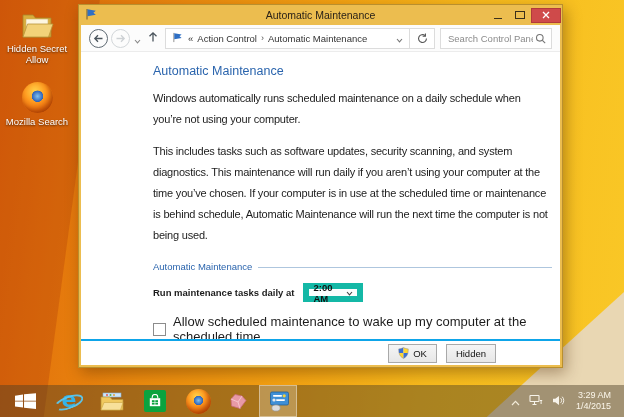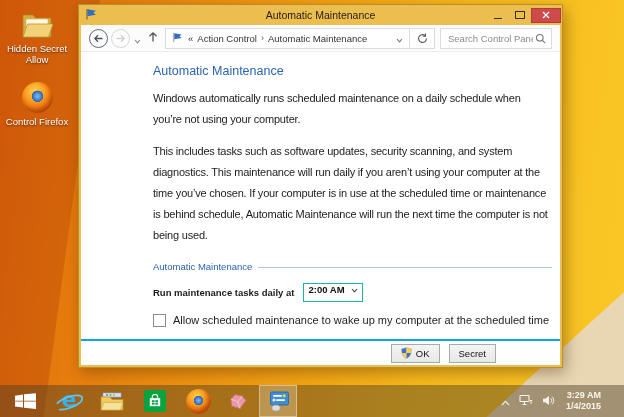--- a/index.html
+++ b/index.html
@@ -62,24 +62,24 @@
   .searchbox input::placeholder{color:#8b8b8b;}
   
   .content{flex:1;padding:12px 8px 0 72px;overflow:hidden;}
   .page-h1{font-size:12.5px;color:#2a64ad;margin:0 0 10px 0;font-weight:normal;}
   .content p{font-size:11px;letter-spacing:-0.2px;line-height:21px;color:#1c1c1c;
              margin:0 0 11px 0;max-width:401px;}
   .group-header{display:flex;align-items:center;margin:15px 0 11px 0;}
   .group-title{font-size:9.5px;color:#2a64ad;white-space:nowrap;}
   .group-line{flex:1;height:1px;background:#aec6de;margin:1px 0 0 6px;}
   .schedule-row{display:flex;align-items:center;font-size:9.5px;color:#1c1c1c;margin-bottom:12px;font-weight:bold;}
-  .combo{width:60px;height:19px;border:1px solid #14b8a6;background:#fdfdfd;margin-left:8px;
-         display:flex;padding-left:5px;box-sizing:border-box;font-size:9.5px;color:#111;}
+  .combo{width:60px;height:19px;border:6px solid #14b8a6;background:#fdfdfd;margin-left:8px;
+         display:flex;align-items:center;padding-left:5px;box-sizing:border-box;font-size:9.5px;color:#111;}
   .combo-arrow{margin-left:auto;padding-right:4px;}
-  .checkbox-row{display:flex;font-size:11px;color:#1c1c1c;}
+  .checkbox-row{display:flex;align-items:center;font-size:13px;color:#1c1c1c;}
   .checkbox{width:11px;height:11px;border:1px solid #8c8c8c;background:#fff;margin-right:7px;flex:0 0 auto;}
   
   .footer{flex:0 0 24px;border-top:2px solid #0ea5e9;display:flex;align-items:center;
           justify-content:flex-end;padding-right:64px;gap:9px;}
   .btn{min-width:44px;height:19px;padding:0 9px;background:linear-gradient(#f5f5f5,#e7e7e7);
        border:1px solid #a9a9a9;font-size:9.5px;color:#111;display:flex;align-items:center;
        justify-content:center;gap:4px;box-sizing:border-box;}
 
   
   .taskbar{position:absolute;left:0;right:0;bottom:0;height:32px;
@@ -89,21 +89,21 @@
   .tb-app{width:34px;margin-right:9px;position:relative;}
   .tb-active{width:38px;background:rgba(255,255,255,.24);border:1px solid rgba(255,255,255,.38);
              box-sizing:border-box;}
   .ie-icon{position:relative;width:26px;height:24px;}
   .ie-e{font-family:"DejaVu Sans",sans-serif;font-size:22px;font-weight:bold;color:#35b3e8;
         line-height:22px;display:block;text-align:center;}
   .ie-ring{position:absolute;width:26px;height:9px;border:2px solid rgba(90,200,240,.95);
            border-left-color:transparent;border-radius:50%;top:7px;left:-2px;transform:rotate(-20deg);}
   .store-tile{width:22px;height:22px;background:#0ba33f;border-radius:2px;
               display:flex;align-items:center;justify-content:center;}
-  .tray{margin-left:auto;display:flex;align-items:center;gap:9px;padding-right:23px;font-weight:bold;}
+  .tray{margin-left:auto;display:flex;align-items:center;gap:9px;padding-right:13px;}
   .clock{text-align:right;font-size:9px;line-height:11px;color:#fbf6ea;margin-left:2px;}
 </style>
 </head>
 <body>
 
 <div class="stage">
   <div class="bg-wedge-dark"></div>
   <div class="bg-wedge-beige"></div>
 
   <div class="dicons">
@@ -114,21 +114,21 @@
           <rect x="6" y="9" width="22" height="16" fill="#fdf6e0" stroke="#cbb269" stroke-width=".6"></rect>
           <path d="M3 27 l4.5-13 H33 l-4.5 13 Z" fill="#f2d279" stroke="#b8943a" stroke-width=".8"></path>
         </svg>
       </div>
       <div class="lbl">Hidden Secret Allow</div>
     </div>
     <div class="dicon">
       <div class="art">
           <div class="ff-ball"></div>
         </div>
-      <div class="lbl">Control Firefox</div>
+      <div class="lbl">Mozilla Search</div>
     </div>
   </div>
 
   <div class="win">
     <div class="titlebar">
       <span class="title-flag">
         <svg width="12" height="12" viewBox="0 0 12 12">
           <path d="M2 1 v10.5" stroke="#6e5a2e" stroke-width="1"></path>
           <path d="M2.5 1.3 L10.8 2.8 8.4 4.8 10.8 6.8 2.5 8.3 Z" fill="#2f6fc4"></path>
         </svg>
@@ -240,21 +240,21 @@
               <rect x="0" y="0" width="6" height="6.5" fill="#3b6fd4"></rect>
               <rect x="6" y="0" width="6" height="6.5" fill="#ffd633"></rect>
               <rect x="0" y="6.5" width="6" height="6.5" fill="#ffd633"></rect>
               <rect x="6" y="6.5" width="6" height="6.5" fill="#3b6fd4"></rect>
             </g>
             <path d="M6 .6 C4.2 1.6 2.4 2 .8 2 c0 4.6 .6 8 5.2 10.4 C10.6 10 11.2 6.6 11.2 2 9.6 2 7.8 1.6 6 .6 Z" fill="none" stroke="#8a8a8a" stroke-width=".5"></path>
           </svg>
           <span>OK</span>
         </button>
         <button class="btn">
-          <span>Secret</span>
+          <span>Hidden</span>
         </button>
       </div>
     </div>
   </div>
 
   <div class="taskbar">
     <span class="tb-btn tb-start">
       <svg width="21" height="16" viewBox="0 0 20 15" fill="#ffffff">
         <path d="M0 2.4 7.6 1.3 v5.9 H0 Z"></path>
           <path d="M8.6 1.1 20 0 v7.2 H8.6 Z"></path>

